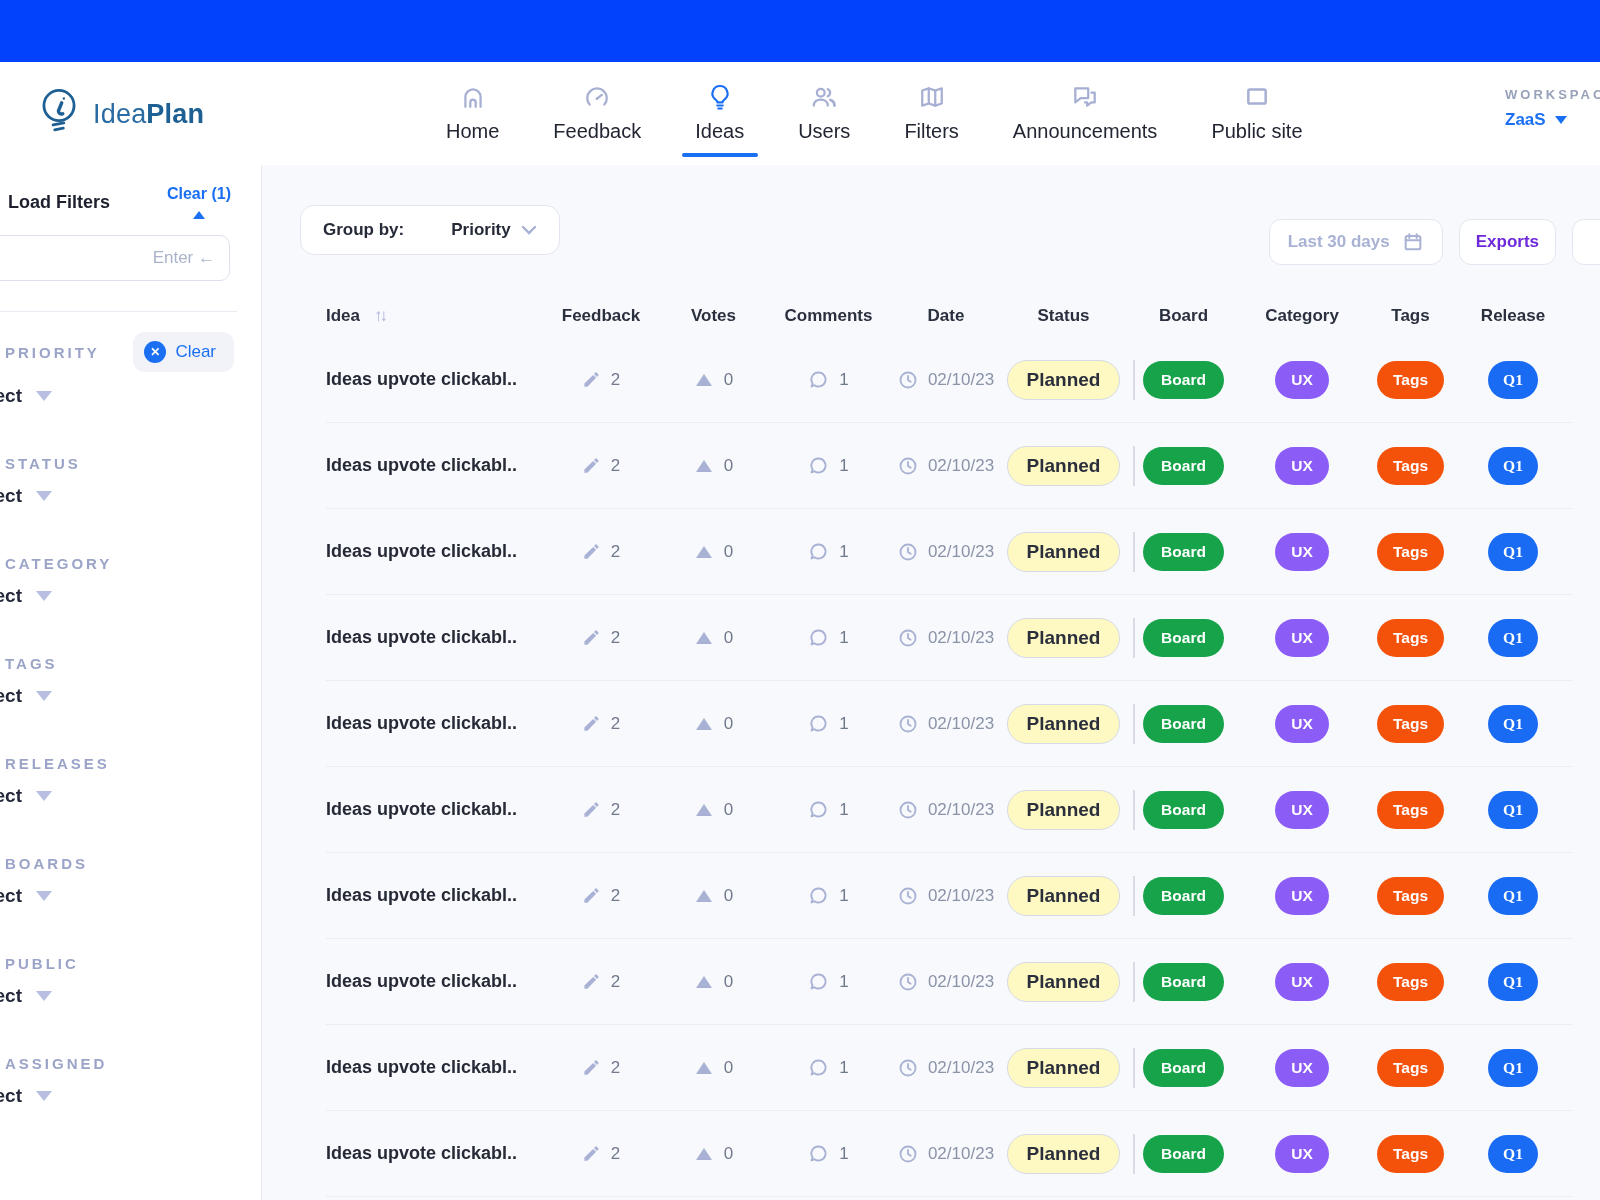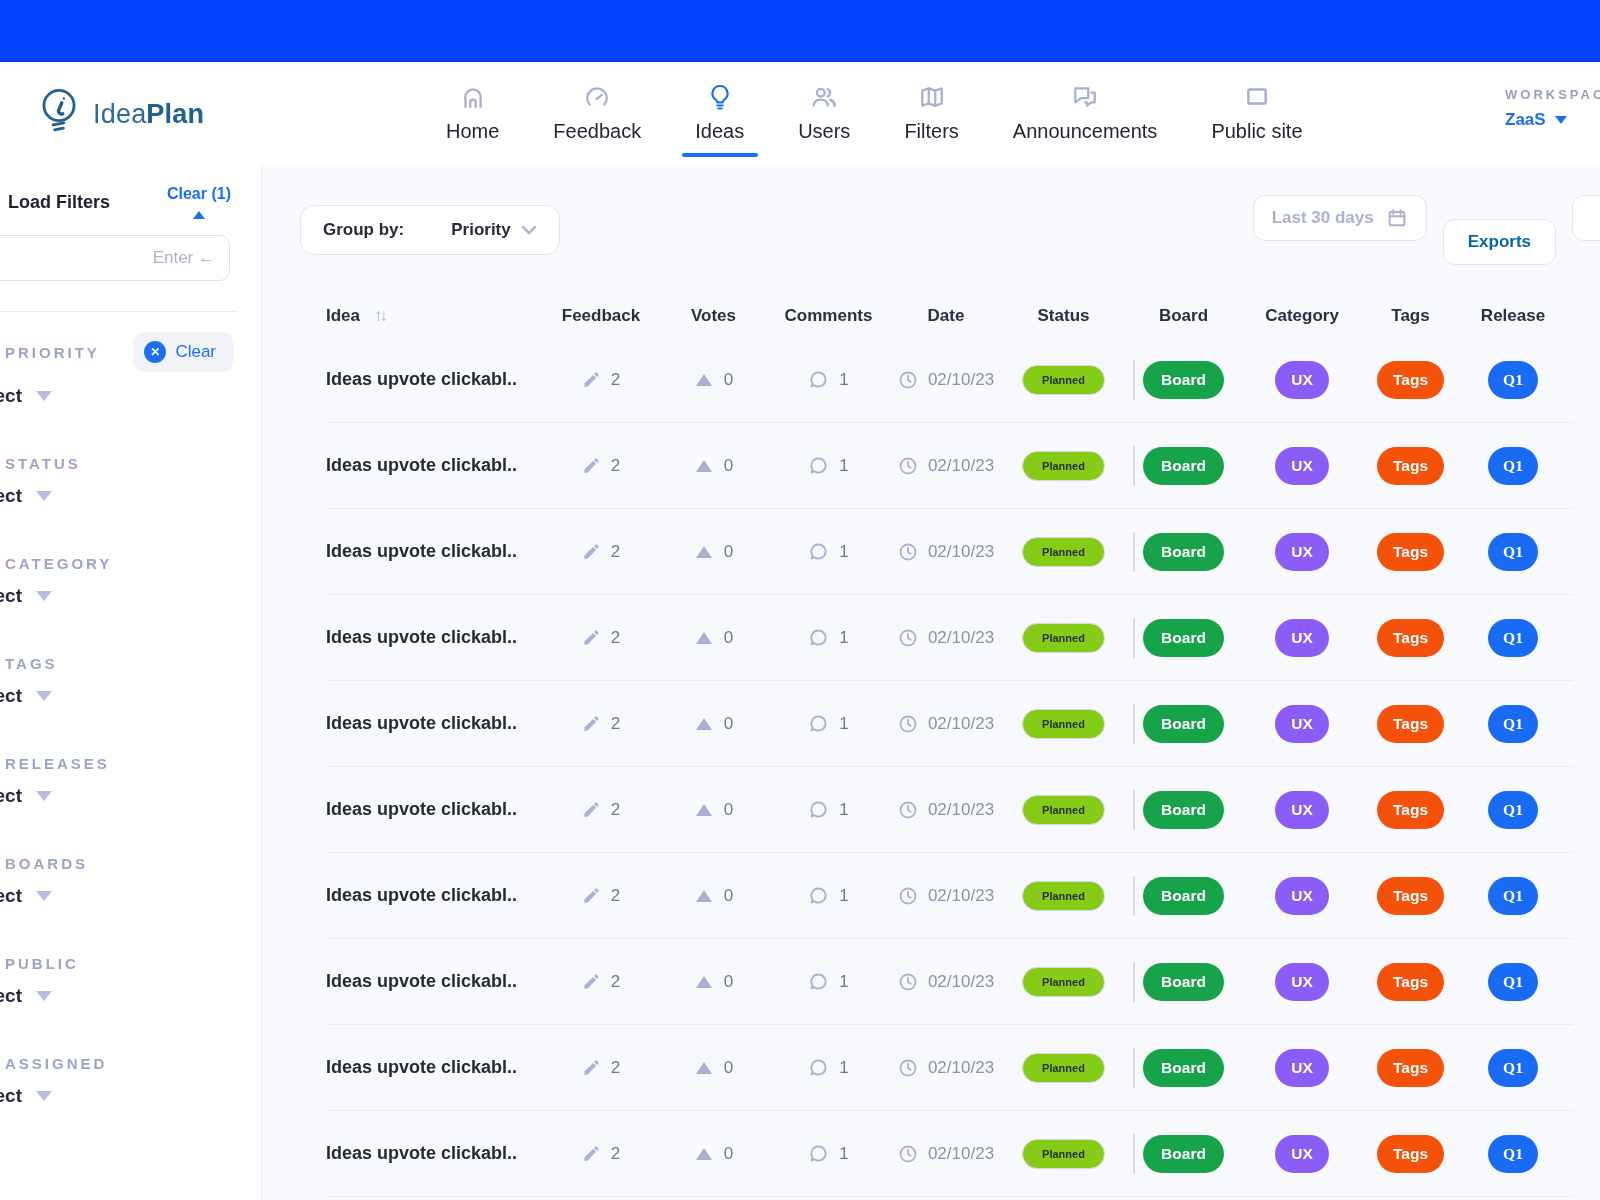--- a/index.html
+++ b/index.html
@@ -64,45 +64,45 @@
 
   
   .main { flex:1; background:#f8f9fc; overflow:hidden; position:relative; }
 
   .toolbar { display:flex; align-items:center; margin:30px 0 0 38px; }
   .groupby { display:flex; align-items:center; gap:47px; height:50px; padding:0 22px;
     background:#fff; border:1px solid #e3e6f0; border-radius:14px; cursor:pointer; }
   .gb-label { font-size:17px; font-weight:600; color:#262b38; }
   .gb-value { display:flex; align-items:center; gap:10px; font-size:17px; font-weight:700; color:#262b38; }
   .chev { color:#a7afd2; }
-  .toolbar-right { margin-left:auto; display:flex; align-items:flex-start; gap:16px; padding-right:0; }
+  .toolbar-right { margin-left:auto; display:flex; align-items:flex-end; gap:16px; padding-right:0; }
   .btn { height:46px; border-radius:12px; background:#fff; border:1px solid #e3e6f0;
     display:flex; align-items:center; cursor:pointer; font-family:inherit; }
   .btn-date { gap:12px; padding:0 18px; font-size:17px; font-weight:600; color:#a9b2d4; }
-  .btn-exports { padding:0 24px; font-size:17px; font-weight:700; color:#0369a1;margin-top:24px; }
+  .btn-exports { padding:0 16px; font-size:17px; font-weight:700; color:#6d28d9;margin-top:24px; }
   .btn-partial { width:84px; padding-left:32px; margin-right:-56px; font-size:17px; font-weight:600;
     color:#a9b2d4; }
 
   
   .table { margin:30px 0 0 64px; width:1247px; }
   .tgrid { display:grid; grid-template-columns:220px 110px 115px 115px 120px 115px 125px 112px 105px 100px;
     align-items:center; }
   .thead { height:42px; }
   .th { font-size:17px; font-weight:600; color:#2b303f; text-align:center; }
   .th.first { text-align:left; display:flex; align-items:center; gap:14px; }
   .sort-icon { color:#aab2d8; font-size:17px; letter-spacing:-3px; font-weight:400; }
   .trow { height:86px; border-bottom:1px solid #ebedf4; }
   .cell-idea { font-size:18px; font-weight:700; color:#262a36; white-space:nowrap; overflow:hidden; }
   .cell-metric { display:flex; align-items:center; justify-content:center; gap:10px;
     font-size:17px; color:#717a8c; }
   .cell-metric .micon { color:#a9b2d4; display:flex; }
   .cell-date { color:#8b93a9; }
   .cell-center { display:flex; align-items:center; justify-content:center; }
-  .pill-status { background:#84cc16; border:1.5px solid #d6dae4; border-radius:999px; padding:8px 19px;
-    font-size:11px; font-weight:600; color:#2b2f3c; cursor:pointer; }
+  .pill-status { background:#fef9c3; border:1.5px solid #d6dae4; border-radius:999px; padding:8px 19px;
+    font-size:19px; font-weight:600; color:#2b2f3c; cursor:pointer; }
   .board-cell { position:relative; }
   .vdiv { position:absolute; left:12px; top:50%; transform:translateY(-50%); width:2px; height:40px;
     background:#d9dce6; }
   .pill { border:none; border-radius:999px; color:#fff; font-size:15.5px; font-weight:700;
     font-family:inherit; cursor:pointer; }
   .pill-green { background:#16a34a; padding:10px 18px; }
   .pill-orange { background:#8b5cf6; padding:10px 16px; }
   .pill-red { background:#f4510b; padding:10px 16px; }
   .pill-blue { background:#1a6bf4; padding:10px 15px;font-family:Liberation Serif, serif; }
 </style>

